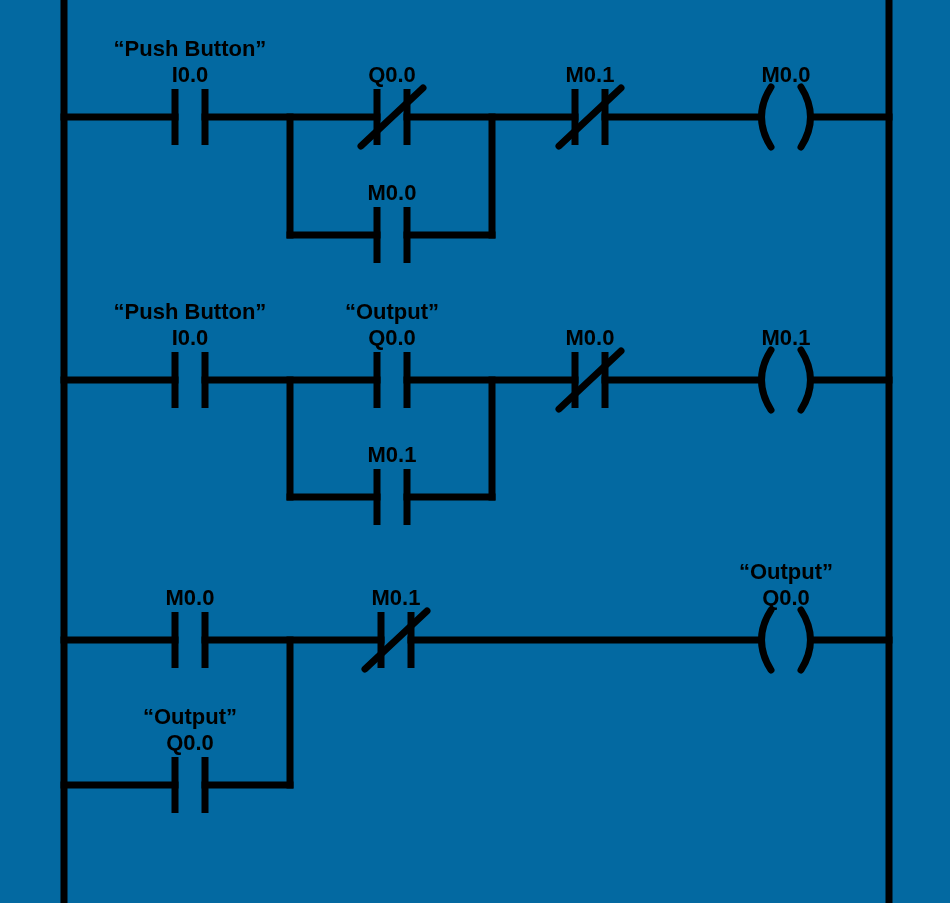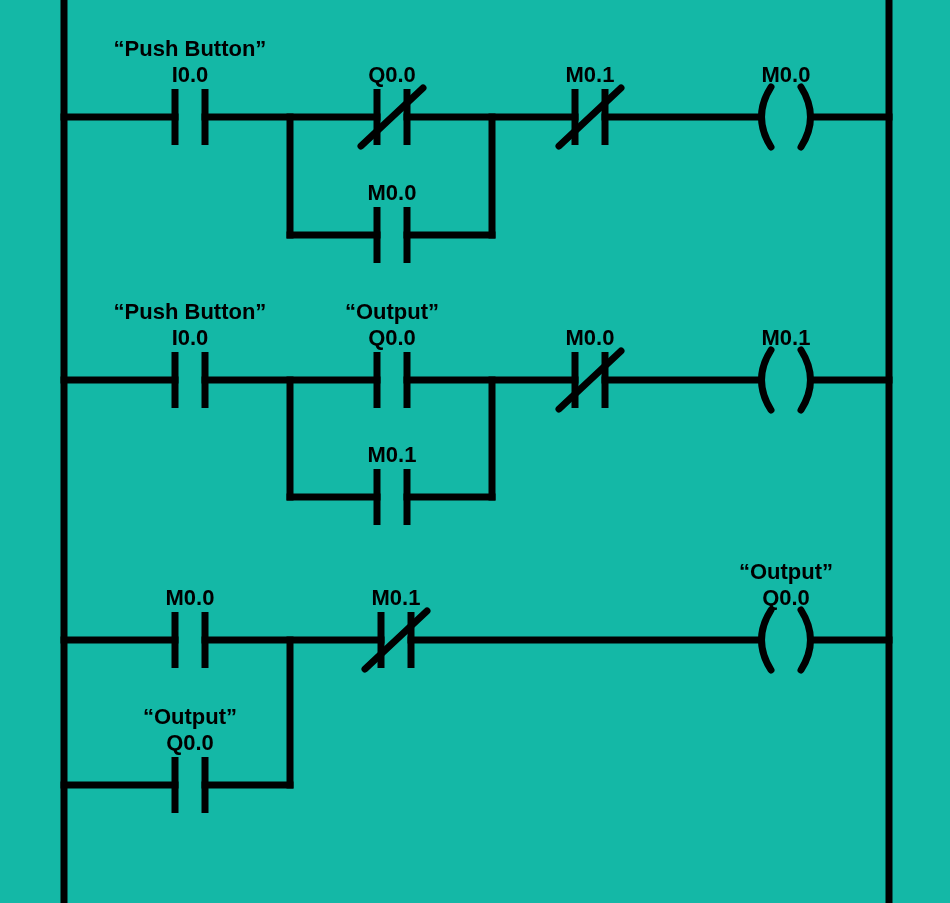--- a/index.html
+++ b/index.html
@@ -4,21 +4,21 @@
 <style>
   html, body {
     margin: 0;
     padding: 0;
     background: #ffffff;
   }
   .stage {
     position: relative;
     width: 950px;
     height: 903px;
-    background: #14b8a6;
+    background: #0369a1;
     overflow: hidden;
     font-family: "Liberation Sans", "DejaVu Sans", sans-serif;
   }
   svg text {
     font-family: "Liberation Sans", "DejaVu Sans", sans-serif;
     font-weight: 700;
     font-size: 22px;
     fill: #000000;
     letter-spacing: 0px;
   }

